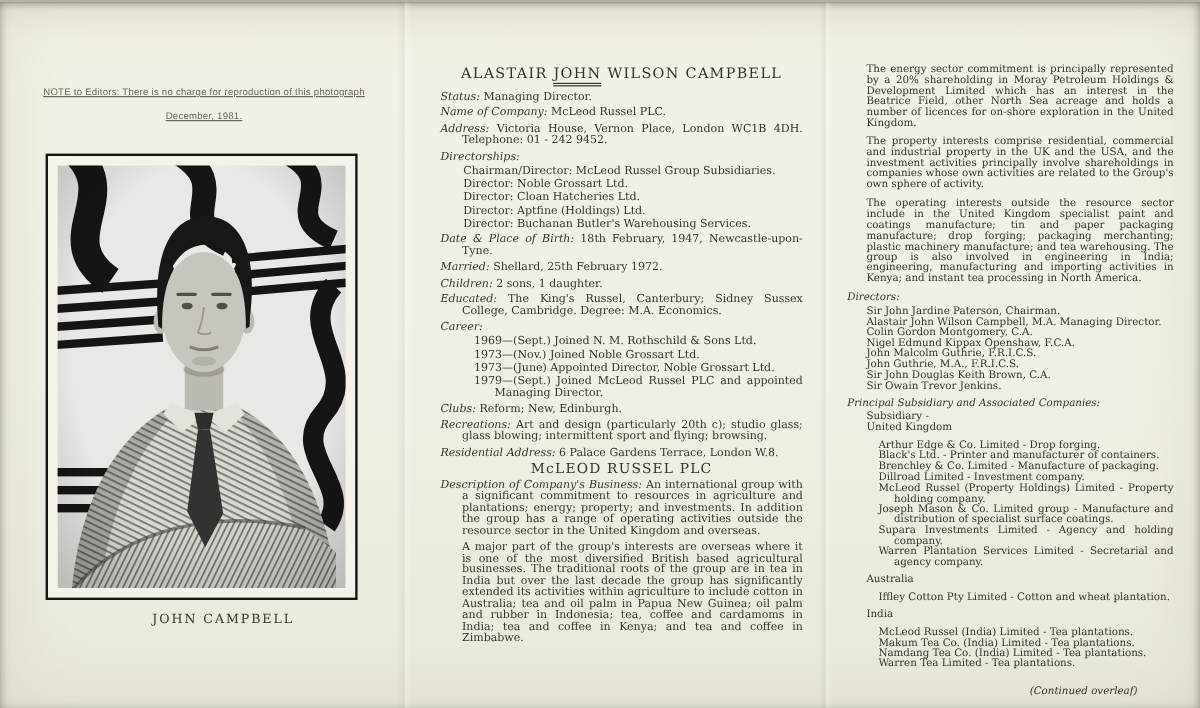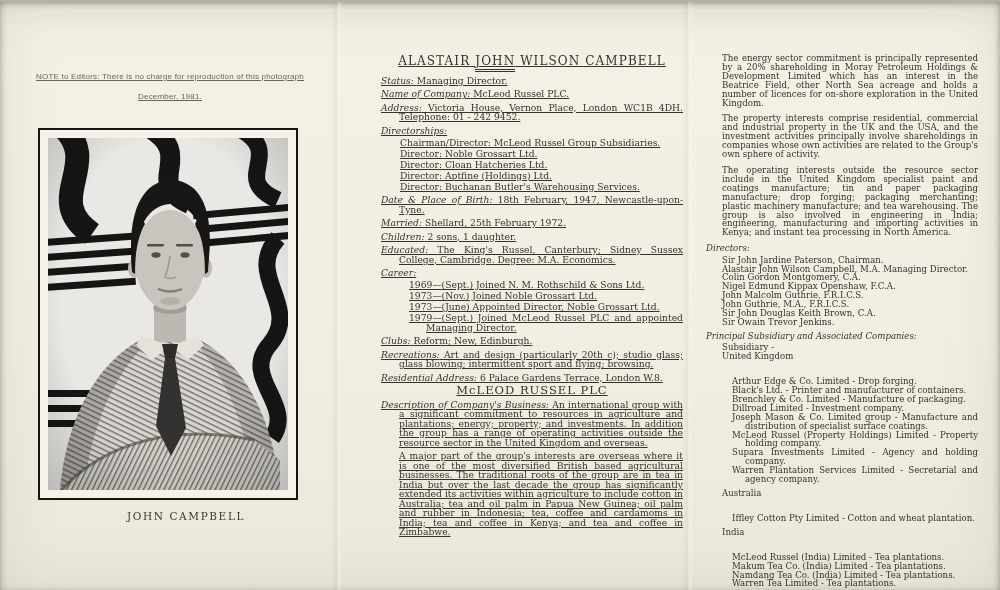--- a/index.html
+++ b/index.html
@@ -25,39 +25,39 @@
   .note2{margin-top:11px;}
   .photo-frame{position:absolute;left:20px;top:126px;width:240px;height:352px;
         border:2px solid #161512;background:#f5f3e9;padding:8px;}
   .photo-frame svg{display:block;width:240px;height:352px;background:#e7e6e2;}
   .caption{position:absolute;left:16px;top:508px;width:100%;text-align:center;
         font-size:10.5px;letter-spacing:1.6px;color:#3a382f;margin:0;}
   
   .lbl{font-style:italic;}
   p{margin:0;}
   
-  .mid{position:absolute;left:381px;top:55px;width:302px;font-size:9.2px;line-height:9.5px;text-decoration:underline;}
+  .mid{position:absolute;left:367px;top:55px;width:302px;font-size:9.2px;line-height:9.5px;}
   .title{font-size:12px;font-weight:normal;letter-spacing:1.1px;text-align:center;
         margin:0 0 9px 0;white-space:nowrap;}
   .u{border-bottom:3px double #35332c;padding-bottom:1px;}
   .mid .field{text-align:justify;margin-bottom:4px;padding-left:18px;text-indent:-18px;}
   .mid .lblline{margin-bottom:2.5px;}
   .dirship p{margin:0 0 1.5px 19px;text-align:justify;}
   .career p{margin:0 0 1.5px 28px;padding-left:17px;text-indent:-17px;text-align:justify;}
   .dirship,.career{margin-bottom:4px;}
   .subhead{font-size:11.5px;font-weight:normal;letter-spacing:1px;text-align:center;margin:1px 0 4px 0;}
   .mid .para2{margin:4px 0 0 18px;text-align:justify;}
   
   .right{position:absolute;left:706px;top:52px;width:272px;font-size:8.6px;line-height:8.9px;}
   .right .para{margin:0 0 7px 16px;text-align:justify;}
   .right .lblline{margin-bottom:2.5px;}
   .tight p{margin:0 0 0 16px;}
   .tight{margin-bottom:5px;}
   .subline{margin-left:16px;}
-  .companies{margin-top:16px;margin-bottom:1px;}
+  .companies{margin-top:6px;margin-bottom:1px;}
   .companies p{margin:0 0 0 26px;padding-left:13px;text-indent:-13px;text-align:justify;}
   .geo{margin:5px 0 1px 16px;}
   .continued{margin:14px 30px 0 0;text-align:right;font-style:italic;}
 </style>
 </head>
 <body>
 
 <div class="page">
   <div class="crease" style="left:331px"></div>
   <div class="crease" style="left:682px"></div>
@@ -204,22 +204,22 @@
       </div>
 
     <p class="lblline"><span class="lbl">Principal Subsidiary and Associated Companies:</span></p>
     <p class="subline">Subsidiary -</p>
     <p class="subline">United Kingdom</p>
     <div class="companies">
         <p>Arthur Edge &amp; Co. Limited - Drop forging.</p>
         <p>Black's Ltd. - Printer and manufacturer of containers.</p>
         <p>Brenchley &amp; Co. Limited - Manufacture of packaging.</p>
         <p>Dillroad Limited - Investment company.</p>
+        <p>McLeod Russel (Property Holdings) Limited - Property holding company.</p>
         <p>Joseph Mason &amp; Co. Limited group - Manufacture and distribution of specialist surface coatings.</p>
-        <p>McLeod Russel (Property Holdings) Limited - Property holding company.</p>
         <p>Supara Investments Limited - Agency and holding company.</p>
         <p>Warren Plantation Services Limited - Secretarial and agency company.</p>
       </div>
 
     <p class="geo">Australia</p>
     <div class="companies">
         <p>Iffley Cotton Pty Limited - Cotton and wheat plantation.</p>
       </div>
 
     <p class="geo">India</p>

